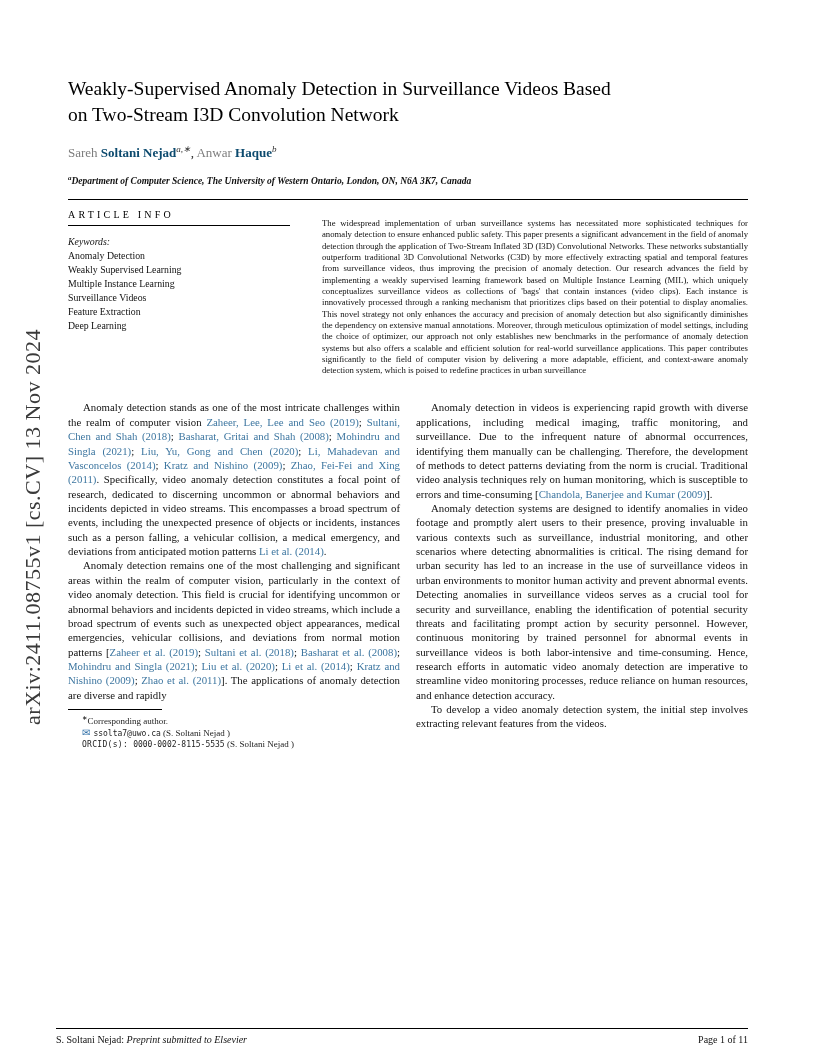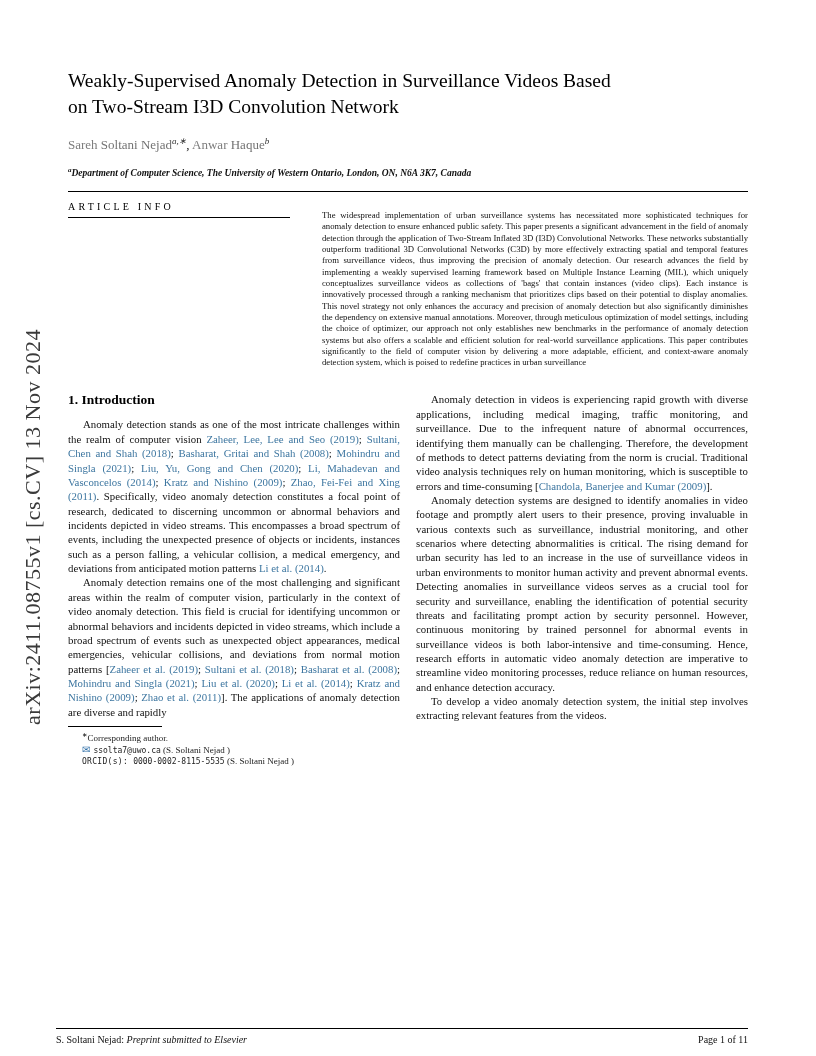--- a/index.html
+++ b/index.html
@@ -11,36 +11,36 @@
   * { box-sizing: border-box; }
   html, body { margin: 0; padding: 0; }
   body {
     width: 816px; height: 1056px;
     background: #ffffff;
     color: #111;
     font-family: "Liberation Serif", serif;
     position: relative;
     overflow: hidden;
   }
-  .page { position: absolute; inset: 0; padding: 0 68px; }
+  .page { position: absolute; inset: 0; padding: 8px 68px; }
 
   .arxiv-banner {
     position: absolute;
     top: 527px; left: 33px;
     transform: translate(-50%, -50%) rotate(-90deg);
     white-space: nowrap;
     font-size: 22px;
     letter-spacing: 0.5px;
     color: var(--banner);
   }
 
   .title { margin-top: 68px; font-size: 19.5px; line-height: 1.35; color: #000; }
   .authors { margin-top: 15px; font-size: 13px; color: #222; }
   .given { color: var(--given); text-align: right; }
-  .family { font-weight: normal; color: #737373; }
+  .family { font-weight: bold; color: #0c4a6e; }
   sup.auth { font-size: 9px; color: #333; font-style: italic; }
   .affiliation { margin-top: 13px; font-size: 9.5px; font-style: italic; font-weight: bold; color: #111; }
   .affiliation sup { font-size: 7px; }
 
   .header-rule { border: none; border-top: 1px solid #000; margin: 13px 0 0 0; }
 
   .info-abstract { display: flex; gap: 32px; margin-top: 9px; }
   .info-col { width: 222px; flex: 0 0 auto; }
   .abs-col { flex: 1 1 auto; }
   .col-heading {
@@ -98,29 +98,37 @@
 
   <div class="affiliation">
     <sup>a</sup><span>Department of Computer Science, The University of Western Ontario, London, ON, N6A 3K7, Canada</span>
   </div>
 
   <hr class="header-rule">
 
   <div class="info-abstract">
     <div class="info-col">
       <div class="col-heading">ARTICLE INFO</div>
+      <div class="keywords">
+        <span class="kw-label">Keywords:</span>
+        <span class="kw-item">Anomaly Detection</span>
+        <span class="kw-item">Weakly Supervised Learning</span>
+        <span class="kw-item">Multiple Instance Learning</span>
+        <span class="kw-item">Surveillance Videos</span>
+        <span class="kw-item">Feature Extraction</span>
+        <span class="kw-item">Deep Learning</span>
+      </div>
     </div>
     <div class="abs-col">
       <div class="abstract-text">The widespread implementation of urban surveillance systems has necessitated more sophisticated techniques for anomaly detection to ensure enhanced public safety. This paper presents a significant advancement in the field of anomaly detection through the application of Two-Stream Inflated 3D (I3D) Convolutional Networks. These networks substantially outperform traditional 3D Convolutional Networks (C3D) by more effectively extracting spatial and temporal features from surveillance videos, thus improving the precision of anomaly detection. Our research advances the field by implementing a weakly supervised learning framework based on Multiple Instance Learning (MIL), which uniquely conceptualizes surveillance videos as collections of 'bags' that contain instances (video clips). Each instance is innovatively processed through a ranking mechanism that prioritizes clips based on their potential to display anomalies. This novel strategy not only enhances the accuracy and precision of anomaly detection but also significantly diminishes the dependency on extensive manual annotations. Moreover, through meticulous optimization of model settings, including the choice of optimizer, our approach not only establishes new benchmarks in the performance of anomaly detection systems but also offers a scalable and efficient solution for real-world surveillance applications. This paper contributes significantly to the field of computer vision by delivering a more adaptable, efficient, and context-aware anomaly detection system, which is poised to redefine practices in urban surveillance</div>
     </div>
   </div>
 
   <div class="body-columns">
     <div class="col">
-      <div class="section-heading">1. Introduction</div>
       <p class="body"><span>Anomaly detection stands as one of the most intricate challenges within the realm of computer vision </span><span class="run-cite">Zaheer, Lee, Lee and Seo (2019)</span><span>; </span><span class="run-cite">Sultani, Chen and Shah (2018)</span><span>; </span><span class="run-cite">Basharat, Gritai and Shah (2008)</span><span>; </span><span class="run-cite">Mohindru and Singla (2021)</span><span>; </span><span class="run-cite">Liu, Yu, Gong and Chen (2020)</span><span>; </span><span class="run-cite">Li, Mahadevan and Vasconcelos (2014)</span><span>; </span><span class="run-cite">Kratz and Nishino (2009)</span><span>; </span><span class="run-cite">Zhao, Fei-Fei and Xing (2011)</span><span>. Specifically, video anomaly detection constitutes a focal point of research, dedicated to discerning uncommon or abnormal behaviors and incidents depicted in video streams. This encompasses a broad spectrum of events, including the unexpected presence of objects or incidents, instances such as a person falling, a vehicular collision, a medical emergency, and deviations from anticipated motion patterns </span><span class="run-cite">Li et al. (2014)</span><span>.</span></p>
       <p class="body"><span>Anomaly detection remains one of the most challenging and significant areas within the realm of computer vision, particularly in the context of video anomaly detection. This field is crucial for identifying uncommon or abnormal behaviors and incidents depicted in video streams, which include a broad spectrum of events such as unexpected object appearances, medical emergencies, vehicular collisions, and deviations from normal motion patterns [</span><span class="run-cite">Zaheer et al. (2019)</span><span>; </span><span class="run-cite">Sultani et al. (2018)</span><span>; </span><span class="run-cite">Basharat et al. (2008)</span><span>; </span><span class="run-cite">Mohindru and Singla (2021)</span><span>; </span><span class="run-cite">Liu et al. (2020)</span><span>; </span><span class="run-cite">Li et al. (2014)</span><span>; </span><span class="run-cite">Kratz and Nishino (2009)</span><span>; </span><span class="run-cite">Zhao et al. (2011)</span><span>]. The applications of anomaly detection are diverse and rapidly</span></p>
 
       <div class="footnote">
         <hr class="fn-rule">
         <div class="fn-line indent">
           <sup>∗</sup><span>Corresponding author.</span>
         </div>
         <div class="fn-line indent">
           <span class="email-icon">✉</span><span class="mono">ssolta7@uwo.ca</span><span> (S. Soltani Nejad )</span>

